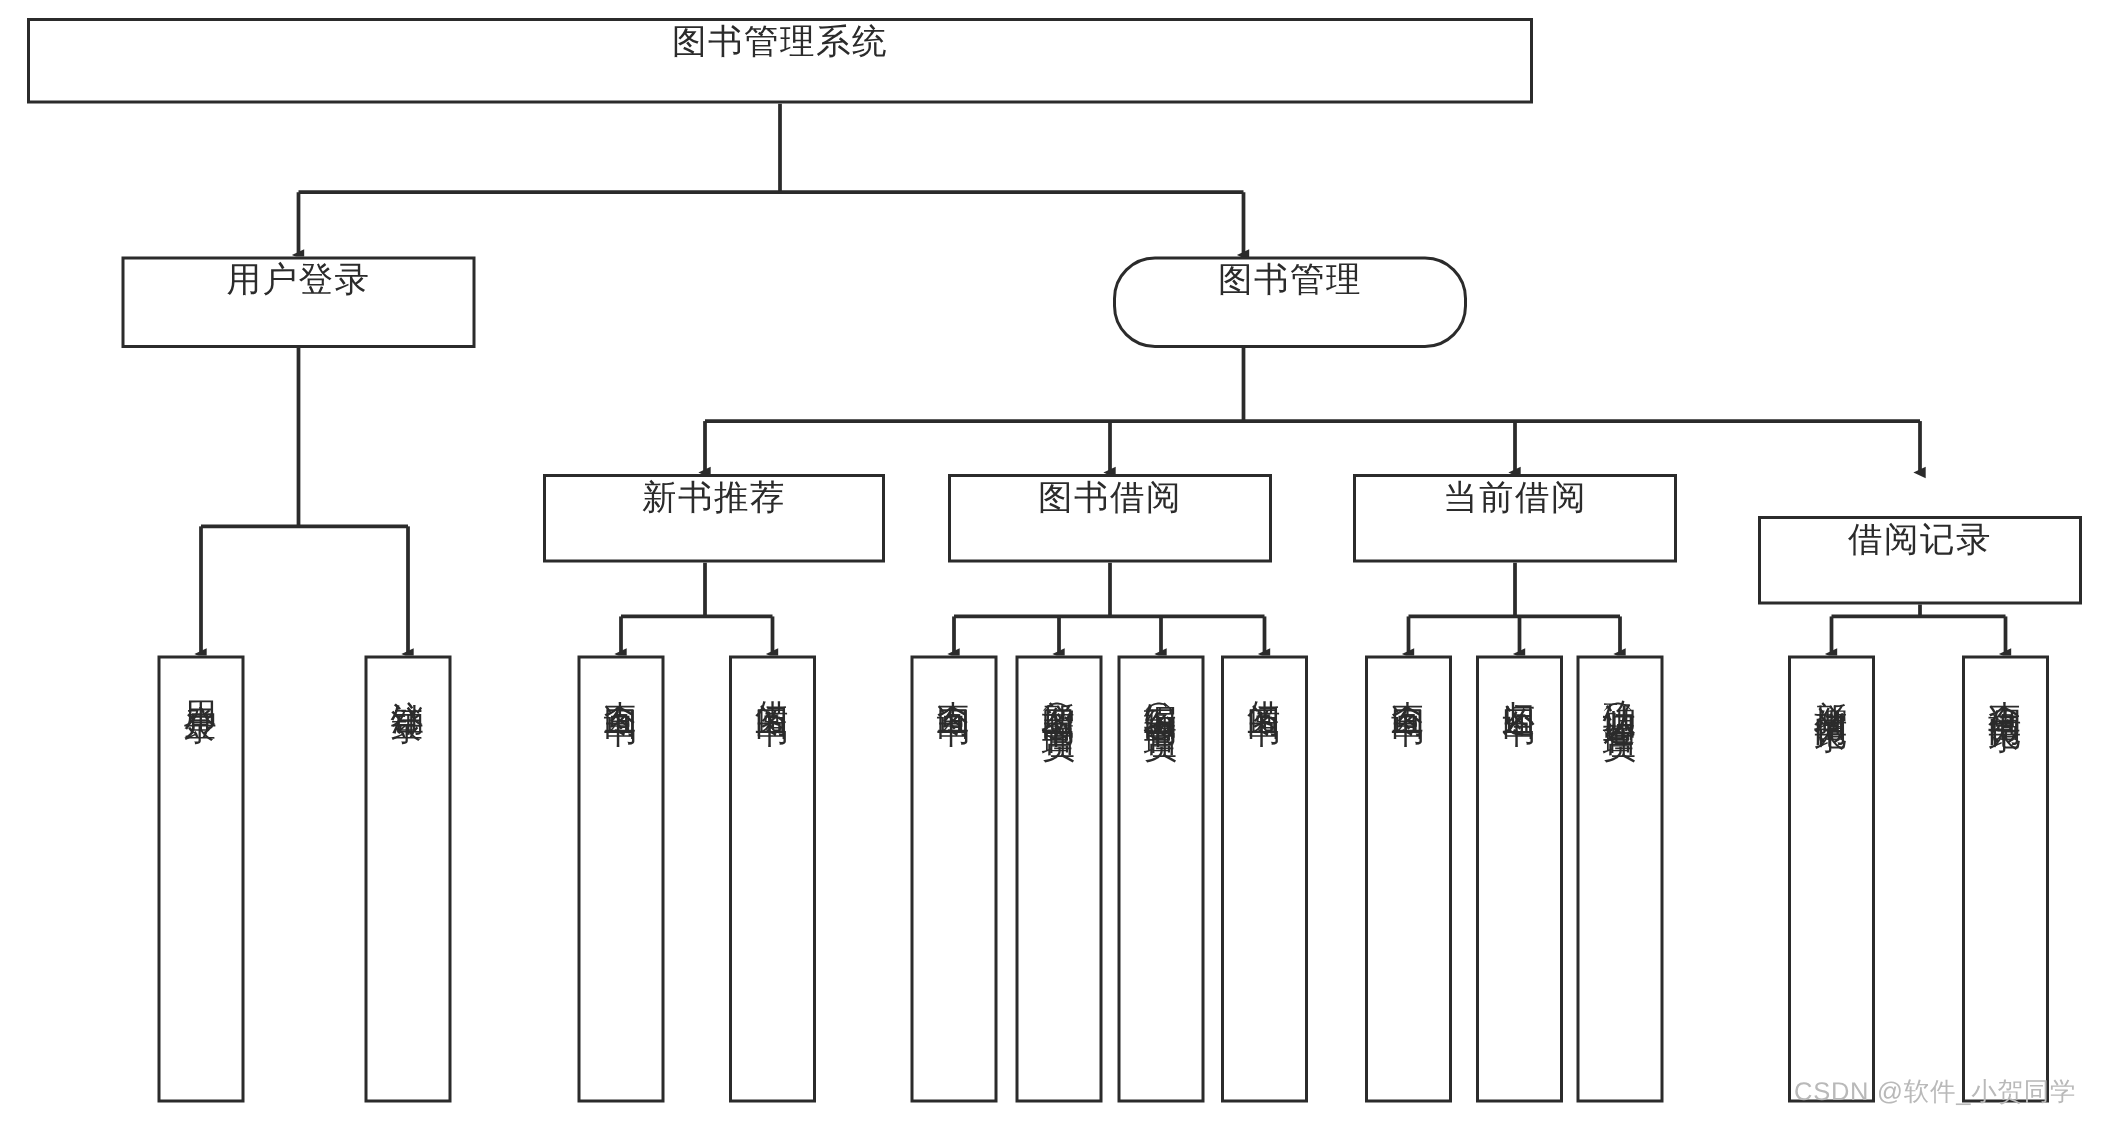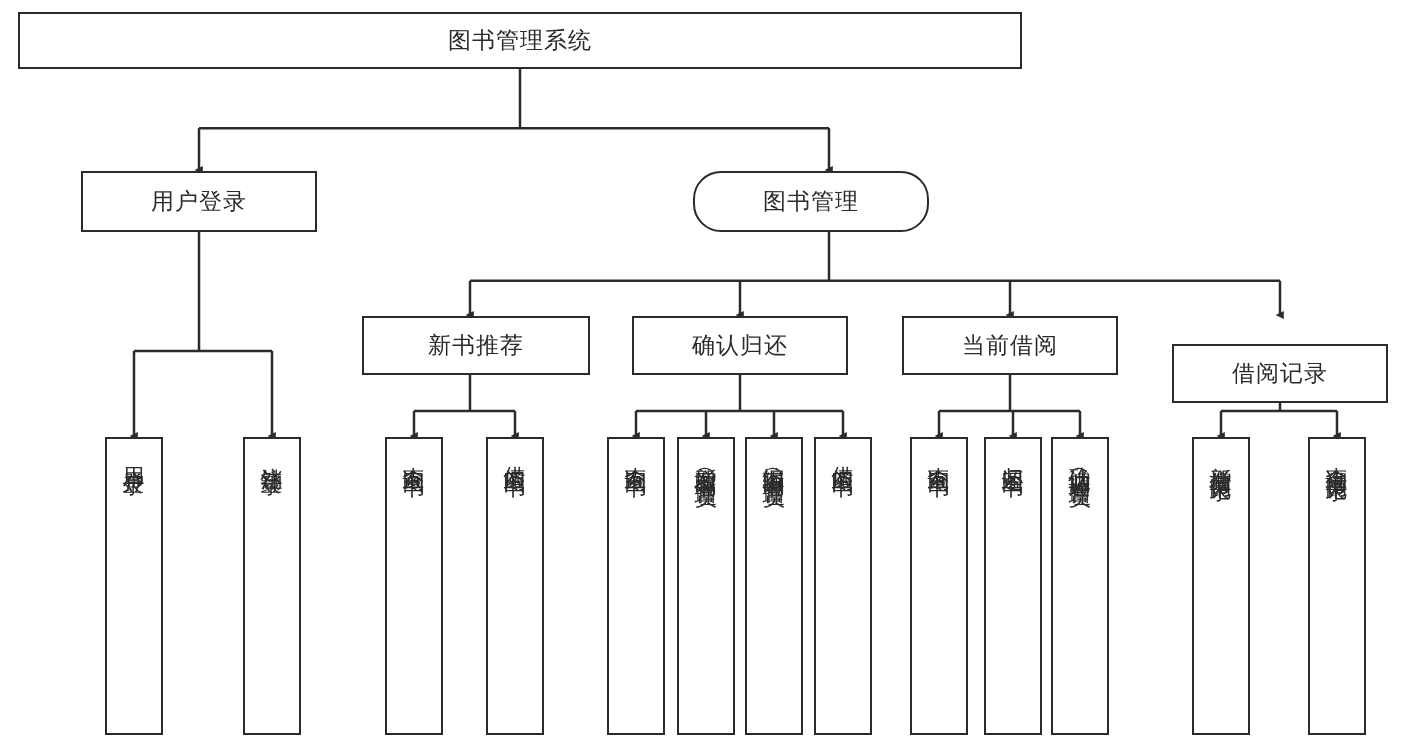--- a/index.html
+++ b/index.html
@@ -1,19 +1,19 @@
 <!DOCTYPE html>
 <html><head>
 <meta charset="utf-8">
 <style>
   html,body{margin:0;padding:0;background:#ffffff;}
   body{width:1405px;height:747px;font-family:"Liberation Sans","DejaVu Sans",sans-serif;}
   #diagram-root{position:relative;width:1405px;height:747px;overflow:hidden;background:#ffffff;}
   svg.edges{position:absolute;left:0;top:0;width:1405px;height:747px;}
-  .node{position:absolute;box-sizing:border-box;background:#ffffff;border:2.5px solid #2b2b2b;display:flex;align-items:center;justify-content:center;}
+  .node{position:absolute;box-sizing:border-box;background:#ffffff;border:2.5px solid #2b2b2b;display:flex;justify-content:center;}
   .node .label{color:#2b2b2b;line-height:1.18;text-align:center;white-space:pre-wrap;}
   .node.horizontal .label{font-size:23px;letter-spacing:1px;}
   .node.vertical{align-items:flex-start;padding-top:10px;}
   .node.vertical .label{writing-mode:vertical-rl;text-orientation:upright;font-size:22px;letter-spacing:3px;line-height:1.05;display:block;margin:0 auto;}
   .watermark{position:absolute;color:#b9b9b9;font-size:17px;letter-spacing:0.5px;white-space:nowrap;pointer-events:none;}
 </style>
 </head>
 <body>
 
 <div id="diagram-root">
@@ -59,28 +59,28 @@
         <line x1="1337" y1="410.96" x2="1337" y2="436" stroke="#2b2b2b" stroke-width="2.5" marker-end="url(#arrowhead)"></line>
       </g>
   </svg>
   <div id="node-layer">
       <div class="node horizontal" style="left: 18px; top: 12px; width: 1004px; height: 57px;">
         <span class="label">图书管理系统</span>
       </div>
       <div class="node horizontal" style="left: 81px; top: 171px; width: 236px; height: 61px;">
         <span class="label">用户登录</span>
       </div>
-      <div class="node horizontal" style="left: 693px; top: 171px; width: 236px; height: 61px; border-radius: 28px;">
+      <div class="node horizontal" style="left: 742px; top: 171px; width: 236px; height: 61px; border-radius: 28px;">
         <span class="label">图书管理</span>
       </div>
       <div class="node horizontal" style="left: 362px; top: 316px; width: 228px; height: 59px;">
         <span class="label">新书推荐</span>
       </div>
       <div class="node horizontal" style="left: 632px; top: 316px; width: 216px; height: 59px;">
-        <span class="label">确认归还</span>
+        <span class="label">图书借阅</span>
       </div>
       <div class="node horizontal" style="left: 902px; top: 316px; width: 216px; height: 59px;">
         <span class="label">当前借阅</span>
       </div>
       <div class="node horizontal" style="left: 1172px; top: 316px; width: 216px; height: 59px; margin-top: 28px;">
         <span class="label">借阅记录</span>
       </div>
       <div class="node vertical" style="left: 105px; top: 437px; width: 58px; height: 298px;">
         <span class="label">用户登录</span>
       </div>
@@ -114,13 +114,14 @@
       <div class="node vertical" style="left: 1051px; top: 437px; width: 58px; height: 298px;">
         <span class="label">确认归还（管理员）</span>
       </div>
       <div class="node vertical" style="left: 1192px; top: 437px; width: 58px; height: 298px;">
         <span class="label">新增借阅记录</span>
       </div>
       <div class="node vertical" style="left: 1308px; top: 437px; width: 58px; height: 298px;">
         <span class="label">查询借阅记录</span>
       </div>
     </div>
+  <div class="watermark" style="left: 1196px; top: 716px; color: rgb(185, 185, 185);">CSDN @软件_小贺同学</div>
 </div>
 
 </body></html>

